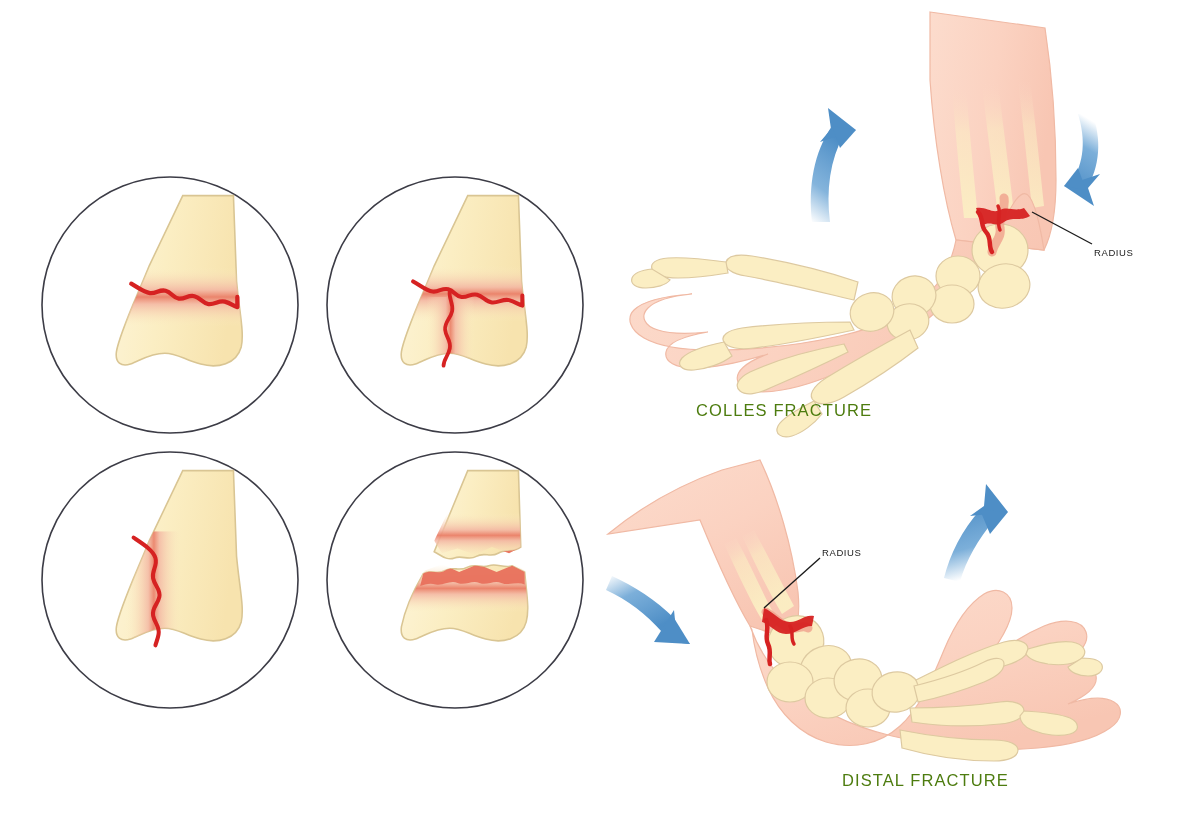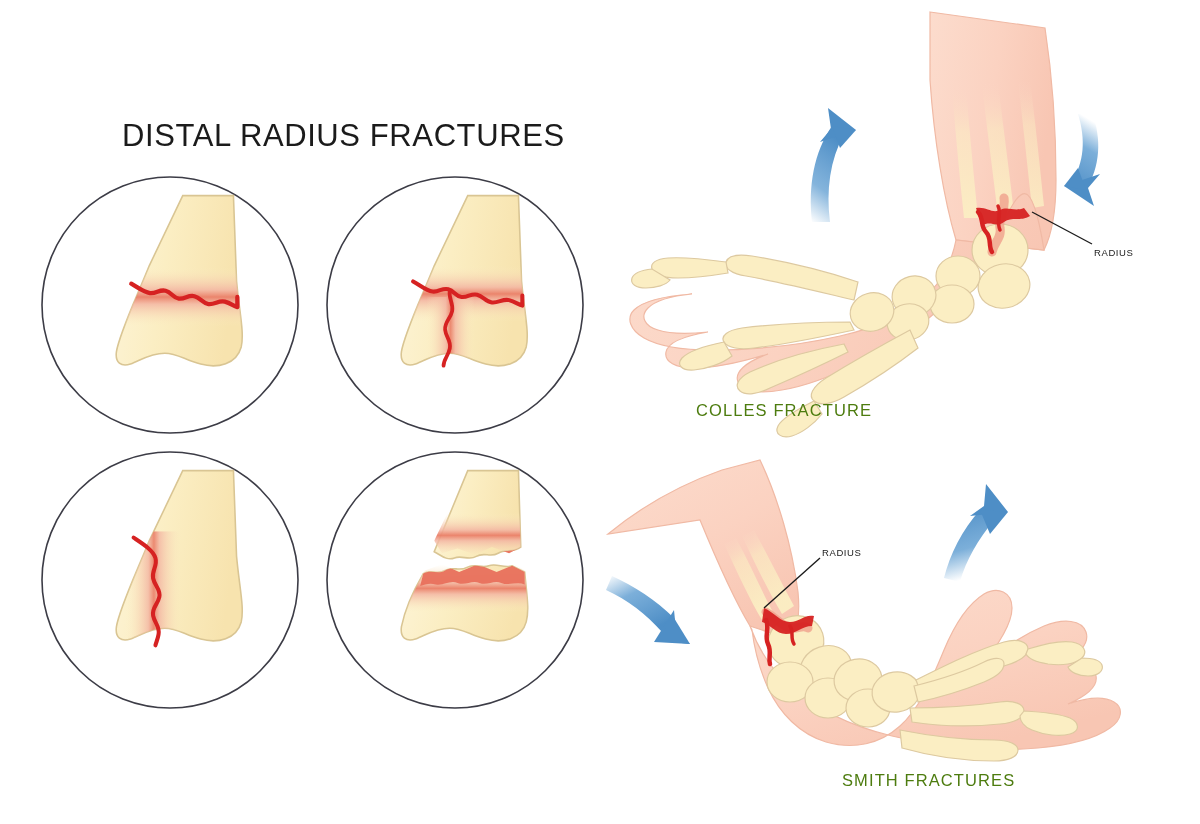--- a/index.html
+++ b/index.html
@@ -47,21 +47,20 @@
   }
   #circles-svg { left: 0px; top: 150px; }
   #colles-svg  { left: 600px; top: 0px; }
   #smith-svg   { left: 600px; top: 450px; }
 </style>
 </head>
 <body>
 
 <div id="canvas">
 
-  <div id="main-title">DISTAL RADIUS FRACTURES</div>
 
   <svg id="circles-svg" class="panel-svg" width="600" height="600" viewBox="0 0 600 600">
     <defs>
 
       <linearGradient id="blushV" x1="0" y1="0" x2="0" y2="1">
         <stop offset="0%" stop-color="#fbeec3" stop-opacity="0"></stop>
         <stop offset="38%" stop-color="#f3b5a2" stop-opacity="0.85"></stop>
         <stop offset="50%" stop-color="#ea7f68" stop-opacity="0.95"></stop>
         <stop offset="62%" stop-color="#f3b5a2" stop-opacity="0.85"></stop>
         <stop offset="100%" stop-color="#fbeec3" stop-opacity="0"></stop>
@@ -365,15 +364,15 @@
       <path d="M166,170 C170,178 164,186 168,194 C172,202 168,208 170,214" fill="none" stroke="#d62222" stroke-width="4.5" stroke-linecap="round"></path>
       <path d="M190,176 C194,182 190,188 194,194" fill="none" stroke="#d62222" stroke-width="3.5" stroke-linecap="round"></path>
     </g>
 
     <line x1="164" y1="158" x2="220" y2="108" stroke="#1b1b1b" stroke-width="1.4"></line>
     <text x="222" y="106" font-family="Liberation Sans, sans-serif" font-size="9.5" letter-spacing="0.6" fill="#1b1b1b">RADIUS</text>
   </svg>
 
   <div id="colles-caption" class="fig-caption">COLLES FRACTURE</div>
 
-  <div id="smith-caption" class="fig-caption">SMITH FRACTURES</div>
+  <div id="smith-caption" class="fig-caption">DISTAL FRACTURE</div>
 
 </div>
 
 </body></html>

